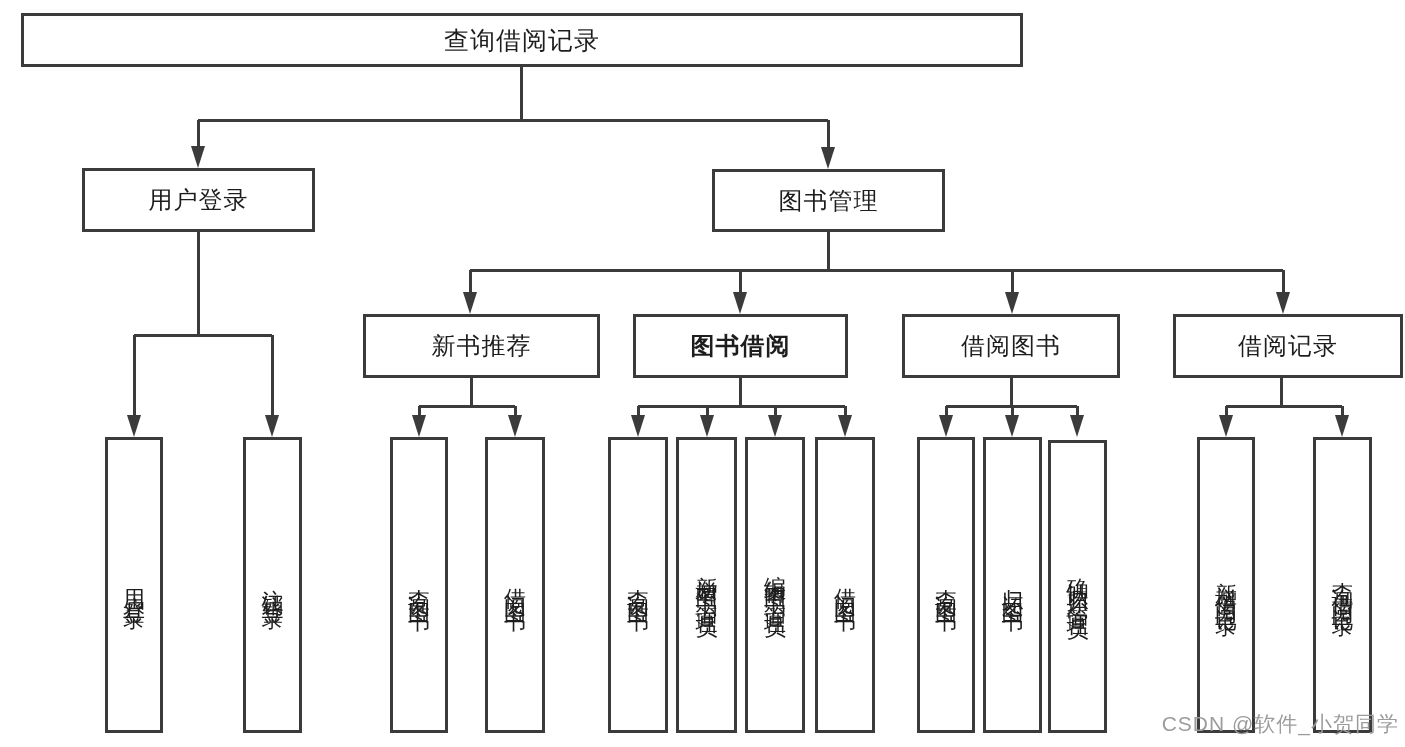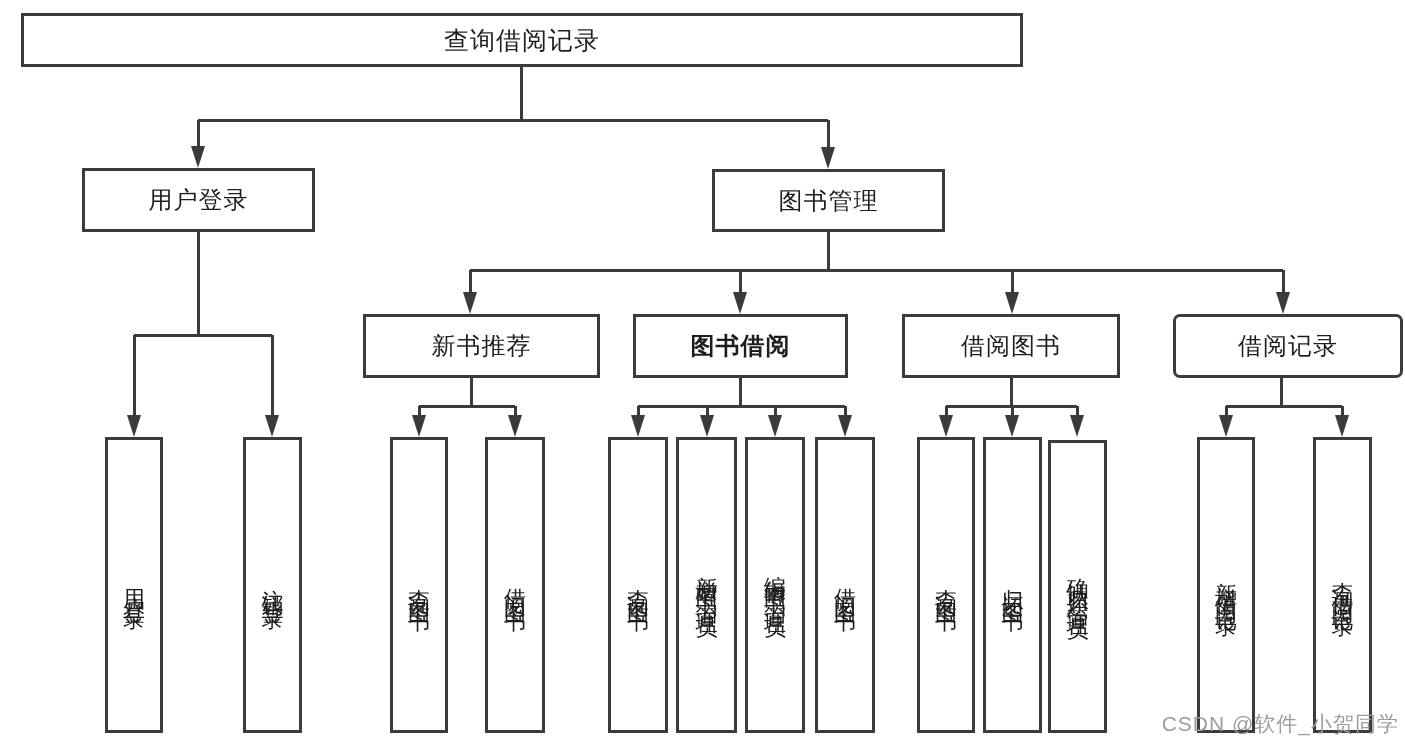--- a/index.html
+++ b/index.html
@@ -90,21 +90,21 @@
   </svg>
 
   <div class="node" style="left:21px;top:13px;width:1002px;height:54px;font-size:25px;">查询借阅记录</div>
 
   <div class="node" style="left:82px;top:168px;width:233px;height:64px;">用户登录</div>
   <div class="node" style="left:712px;top:169px;width:233px;height:63px;">图书管理</div>
 
   <div class="node" style="left:363px;top:314px;width:237px;height:64px;">新书推荐</div>
   <div class="node" style="left:633px;top:314px;width:215px;height:64px;font-weight:bold;">图书借阅</div>
   <div class="node" style="left:902px;top:314px;width:218px;height:64px;">借阅图书</div>
-  <div class="node" style="left:1173px;top:314px;width:230px;height:64px;border-radius:7px;">借阅记录</div>
+  <div class="node" style="left:1173px;top:314px;width:230px;height:64px;">借阅记录</div>
 
   <div class="node vnode" style="left:105px;top:437px;width:58px;height:296px;">用户登录</div>
   <div class="node vnode" style="left:243px;top:437px;width:59px;height:296px;">注销登录</div>
 
   <div class="node vnode" style="left:390px;top:437px;width:58px;height:296px;">查询图书</div>
   <div class="node vnode" style="left:485px;top:437px;width:60px;height:296px;">借阅图书</div>
 
   <div class="node vnode" style="left:608px;top:437px;width:60px;height:296px;">查询图书</div>
   <div class="node vnode" style="left:676px;top:437px;width:61px;height:296px;letter-spacing:6px;">新增图书（管理员）</div>
   <div class="node vnode" style="left:745px;top:437px;width:60px;height:296px;letter-spacing:6px;">编辑图书（管理员）</div>

